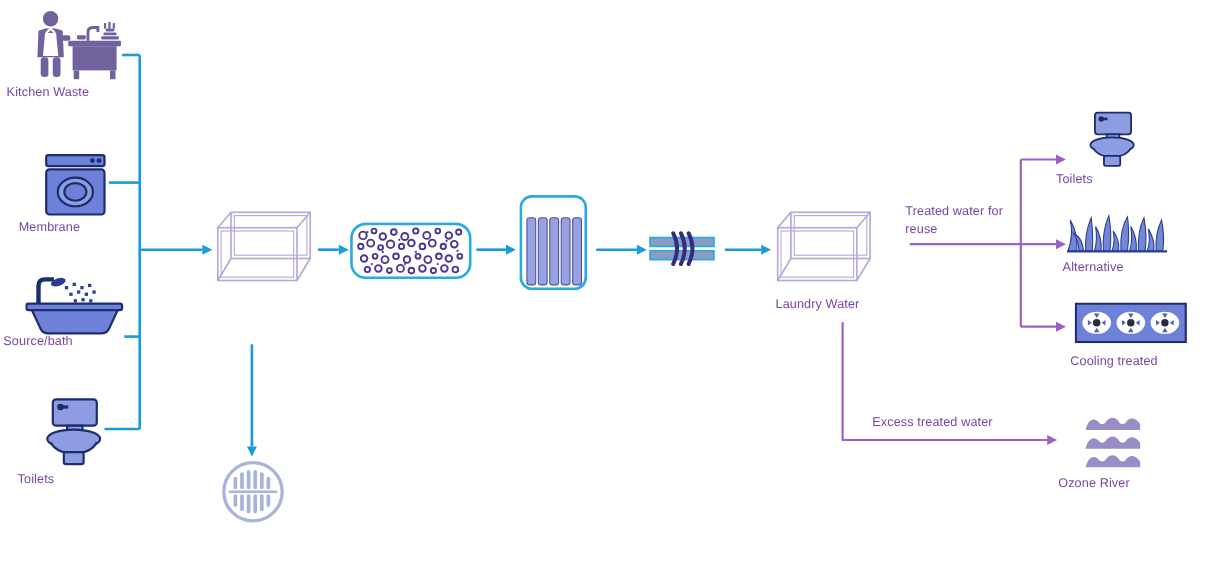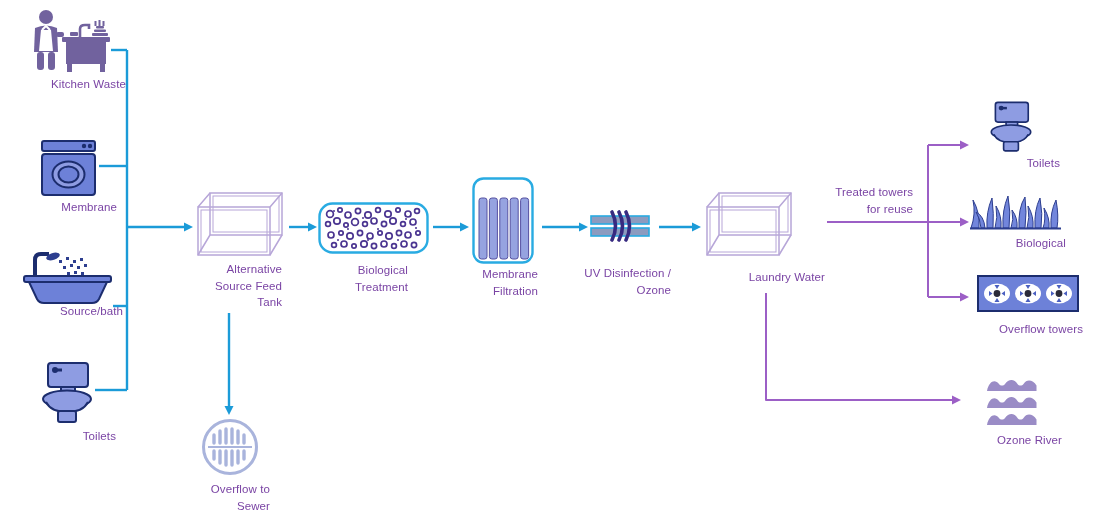--- a/index.html
+++ b/index.html
@@ -1,20 +1,20 @@
 <!DOCTYPE html>
 <html><head>
 <meta charset="utf-8">
 <style>
   html,body{margin:0;padding:0;background:#fff;}
   .canvas{position:relative;width:1097px;height:526px;background:#ffffff;
           font-family:"Liberation Sans",sans-serif;overflow:hidden;}
   .conn{position:absolute;left:0;top:0;}
   .ic{position:absolute;display:block;}
-  .lbl{position:absolute;text-align:right;font-size:11.5px;line-height:16.5px;
+  .lbl{position:absolute;text-align:left;font-size:11.5px;line-height:16.5px;
        color:#7a44a4;letter-spacing:.1px;}
 </style>
 </head>
 <body>
 
 <div class="canvas">
 
   <svg class="conn" width="1097" height="526" viewBox="0 0 1097 526">
     <defs>
       <marker id="ab" markerUnits="userSpaceOnUse" markerWidth="11" markerHeight="10" refX="1" refY="5" orient="auto">
@@ -302,26 +302,22 @@
         <path d="M1 31 C3 21 9 19 13 24 C14.5 26 17.5 26 19 24 C22.5 18.5 28.5 18.5 31.5 24 C33 26 36 26 37.5 24 C41 18.5 47 20 50.5 25.5 L50.5 31 Z"></path>
         <path d="M1 48 C3 38 9 36 13 41 C14.5 43 17.5 43 19 41 C22.5 35.5 28.5 35.5 31.5 41 C33 43 36 43 37.5 41 C41 35.5 47 37 50.5 42.5 L50.5 48 Z"></path>
       </g>
     </svg>
   </span>
 
   <div class="lbl" style="left:6px;top:76px;width:120px">Kitchen Waste</div>
   <div class="lbl" style="left:17px;top:199px;width:100px">Membrane</div>
   <div class="lbl" style="left:3px;top:303px;width:120px">Source/bath</div>
   <div class="lbl" style="left:16px;top:428px;width:100px">Toilets</div>
-  <div class="lbl" style="left:198px;top:261px;width:84px">Alternative Source Feed Tank</div>
-  <div class="lbl" style="left:338px;top:262px;width:70px">Biological Treatment</div>
-  <div class="lbl" style="left:468px;top:266px;width:70px">Membrane Filtration</div>
-  <div class="lbl" style="left:571px;top:265px;width:100px">UV Disinfection / Ozone</div>
   <div class="lbl" style="left:705px;top:269px;width:120px">Laundry Water</div>
-  <div class="lbl" style="left:190px;top:481px;width:80px">Overflow to Sewer</div>
   <div class="lbl" style="left:960px;top:155px;width:100px">Toilets</div>
-  <div class="lbl" style="left:966px;top:235px;width:100px">Biological</div>
-  <div class="lbl" style="left:973px;top:321px;width:110px">Overflow towers</div>
+  <div class="lbl" style="left:966px;top:235px;width:100px">Alternative</div>
+  <div class="lbl" style="left:973px;top:321px;width:110px">Cooling treated</div>
   <div class="lbl" style="left:962px;top:432px;width:100px">Ozone River</div>
 
-  <div class="lbl" style="left:823px;top:184px;width:90px">Treated towers for reuse</div>
+  <div class="lbl" style="left:823px;top:184px;width:90px">Treated water for reuse</div>
+  <div class="lbl" style="left:793px;top:376px;width:160px">Excess treated water</div>
 
 </div>
 
 </body></html>

